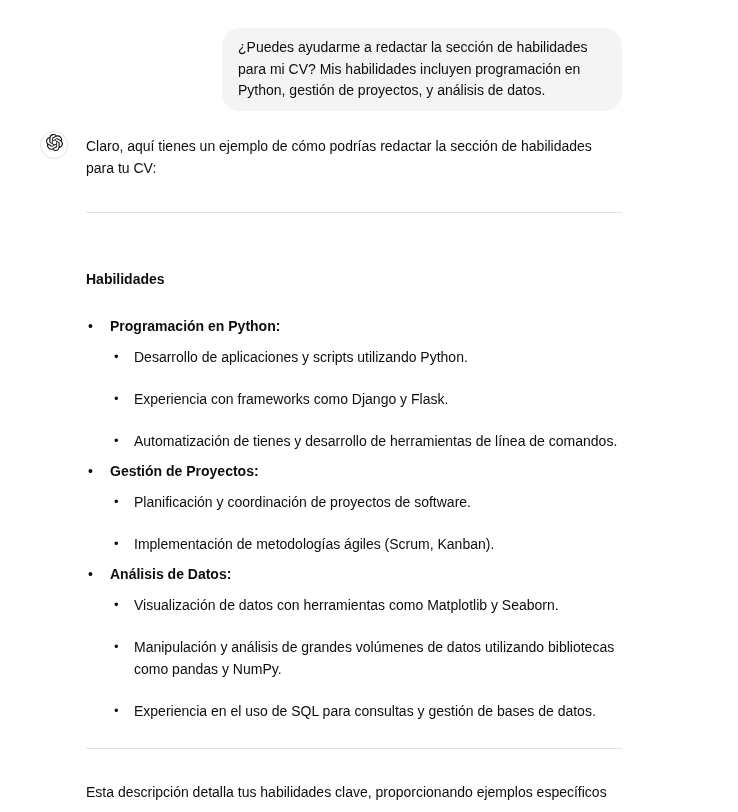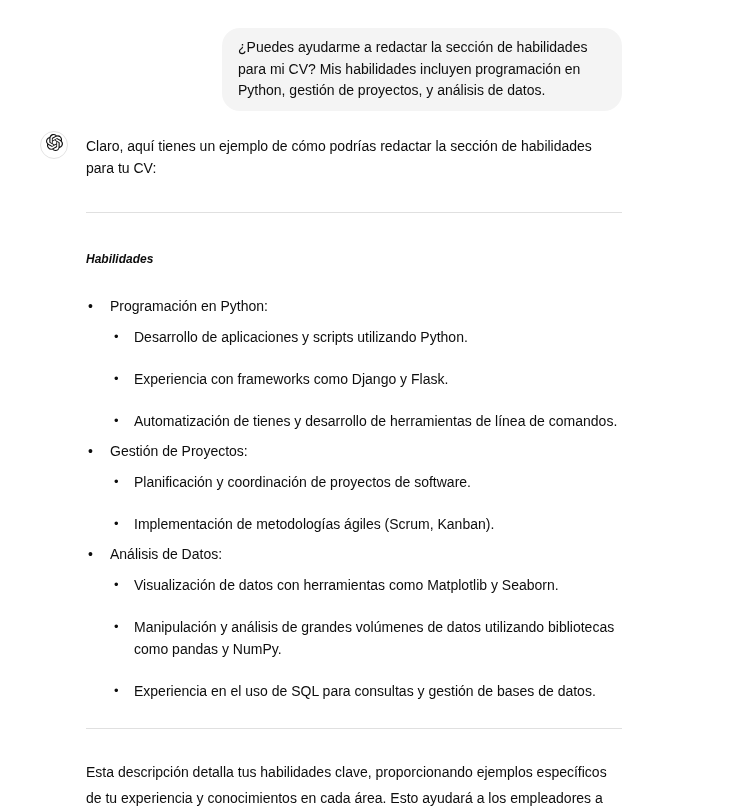--- a/index.html
+++ b/index.html
@@ -41,35 +41,34 @@
   .assistant-content { margin-left: 18px; width: 536px; font-size: 14px; }
   .intro { line-height: 22px; margin-top: 6px; }
   hr.divider {
     border: none;
     border-top: 1px solid #e0e0e0;
     height: 0;
   }
   .divider-1 { margin-top: 33px; }
   .divider-2 { margin-top: 26px; }
   h3.section-heading {
-    margin-top: 36px;
-    font-size: 12px;
+    margin-top: 56px;
+    font-size: 14px;
     font-weight: bold;
     line-height: 20px;
-    font-style: italic;
   }
   ul.skills { list-style: none; margin-top: 26px; }
   li.skill { position: relative; padding-left: 24px; }
   li.skill + li.skill { margin-top: 8px; }
   li.skill::before {
     content: "•";
     position: absolute; left: 2px; top: 0;
     line-height: 22px; font-size: 14px;
   }
-  .skill-title { font-weight: normal; line-height: 22px; }
+  .skill-title { font-weight: bold; line-height: 22px; }
   ul.sub { list-style: none; margin-top: 9px; }
   ul.sub li { position: relative; padding-left: 24px; line-height: 22px; }
   ul.sub li + li { margin-top: 20px; }
   ul.sub li::before {
     content: "•";
     position: absolute; left: 4px; top: 0;
     line-height: 22px; font-size: 13px;
   }
   .closing { margin-top: 30px; line-height: 26px; }
 </style>

